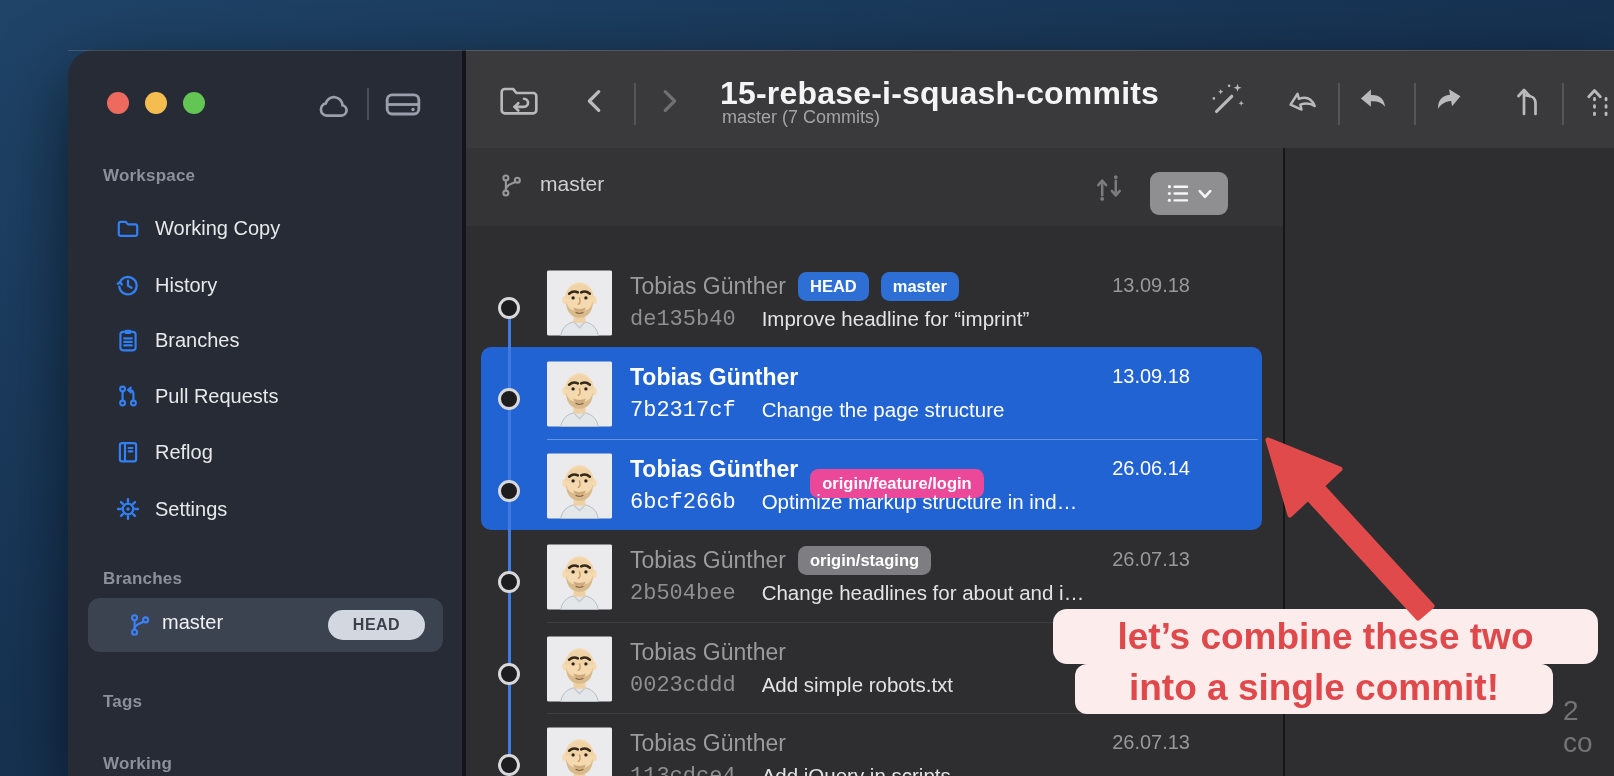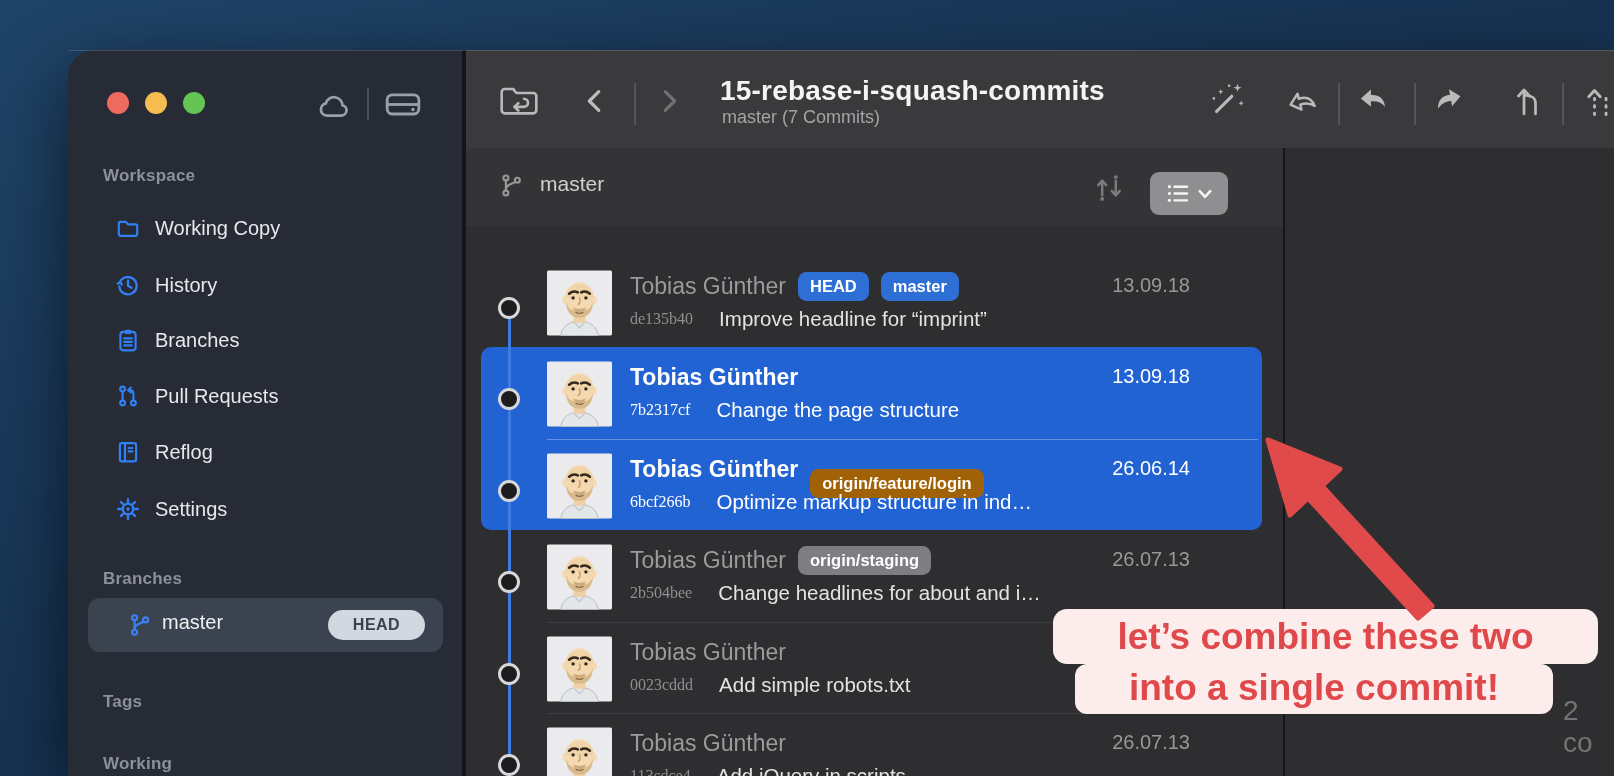--- a/index.html
+++ b/index.html
@@ -21,21 +21,21 @@
   .side-item{position:absolute;left:47px;height:30px;display:flex;align-items:center;gap:14px;cursor:default;}
   .side-item .lbl{font-size:20px;color:#e7e8ea;line-height:30px;}
   .branch-row{position:absolute;left:20px;width:355px;height:54px;background:#3c4350;border-radius:12px;}
   .head-pill{position:absolute;left:240px;top:12px;width:97px;height:30px;border-radius:15px;background:#d3d7df;
              color:#3b414d;font-size:16px;font-weight:700;text-align:center;line-height:30px;letter-spacing:.5px;}
   
   .main{position:absolute;left:398px;top:0;right:0;bottom:0;background:#2e2e30;}
   .toolbar{position:absolute;left:0;top:0;right:0;height:98px;background:#3a3a3c;border-bottom:1px solid #1e1e20;}
   .tbtn{position:absolute;top:30px;width:42px;height:42px;display:flex;align-items:center;justify-content:center;}
   .tdiv{position:absolute;top:33px;width:2px;height:42px;background:#55555  7;background:#555557;}
-  .title{position:absolute;left:254px;top:25px;font-size:28px;font-weight:700;color:#f4f4f5;letter-spacing:.2px;}
+  .title{position:absolute;left:254px;top:25px;font-size:32px;font-weight:700;color:#f4f4f5;letter-spacing:.2px;}
   .subtitle{position:absolute;left:256px;top:57px;font-size:18px;color:#a4a4a6;}
   .branch-header{position:absolute;left:0;top:98px;width:817px;height:78px;background:#343436;border-bottom:1px solid #212123;}
   .bh-branch{position:absolute;left:74px;top:24px;font-size:21px;color:#d0d0d1;}
   .dropdown-btn{position:absolute;left:684px;top:24px;width:78px;height:43px;background:#8f8f92;border:none;
                 border-radius:9px;display:flex;align-items:center;justify-content:center;gap:7px;}
   .vdivider{position:absolute;left:817px;top:98px;width:2px;bottom:0;background:#161618;}
   .right-panel{position:absolute;left:819px;top:98px;right:0;bottom:0;background:#2e2e30;}
   
   .list{position:absolute;left:0;top:176px;width:817px;height:550px;background:#2e2e30;overflow:hidden;}
   .selection{position:absolute;left:15px;top:121px;width:781px;height:183px;background:#2263d4;border-radius:10px;z-index:1;}
@@ -44,26 +44,26 @@
   .sep.insel{width:711px;background:rgba(255,255,255,.3);}
   .node{position:absolute;left:32px;width:16px;height:16px;border-radius:50%;
         background:#1d1d1f;border:3.2px solid #d8d8da;z-index:4;}
   .row{position:absolute;left:0;width:817px;height:91px;z-index:5;}
   .avatar{position:absolute;left:81px;top:14px;width:65px;height:66px;border-radius:2px;overflow:hidden;}
   .line1{position:absolute;left:164px;top:15px;height:30px;display:flex;align-items:center;gap:12px;}
   .author{font-size:23px;color:#9b9b9d;white-space:nowrap;}
   .row.sel .author{color:#fff;font-weight:600;}
   .badge{height:29px;line-height:29px;border-radius:8.5px;padding:0 12px;font-size:16.5px;font-weight:600;color:#fff;white-space:nowrap;}
   .badge.blue{background:#2e6fd6;}
-  .badge.lightblue{background:#a16207;margin-top:28px;}
+  .badge.lightblue{background:#ec4899;margin-top:28px;}
   .badge.gray{background:#7e7e82;}
   .date{position:absolute;right:93px;top:18px;font-size:20px;color:#98989a;}
   .row.sel .date{color:#fff;}
   .line2{position:absolute;left:164px;top:49px;height:28px;display:flex;align-items:center;}
-  .hash{font-family:Liberation Serif, serif;font-size:16px;color:#8f8f91;}
+  .hash{font-family:Liberation Mono, monospace;font-size:22px;color:#8f8f91;}
   .msg{margin-left:26px;font-size:20.5px;color:#e3e3e4;white-space:nowrap;}
   .row.sel .hash,.row.sel .msg{color:#fff;}
   
   .anno-box{position:absolute;background:#fcecec;color:#e0494b;font-weight:700;text-align:center;z-index:90;}
   .anno1{left:1040px;top:609px;width:545px;height:55px;border-radius:14px;font-size:37px;line-height:56px;margin-left:13px;}
   .anno2{left:1075px;top:664px;width:478px;height:50px;border-radius:12px;font-size:37px;line-height:48px;}
   .frag{position:absolute;left:1097px;top:645px;font-size:28px;color:#747476;}
   svg{display:block;}
 </style>
 </head>

